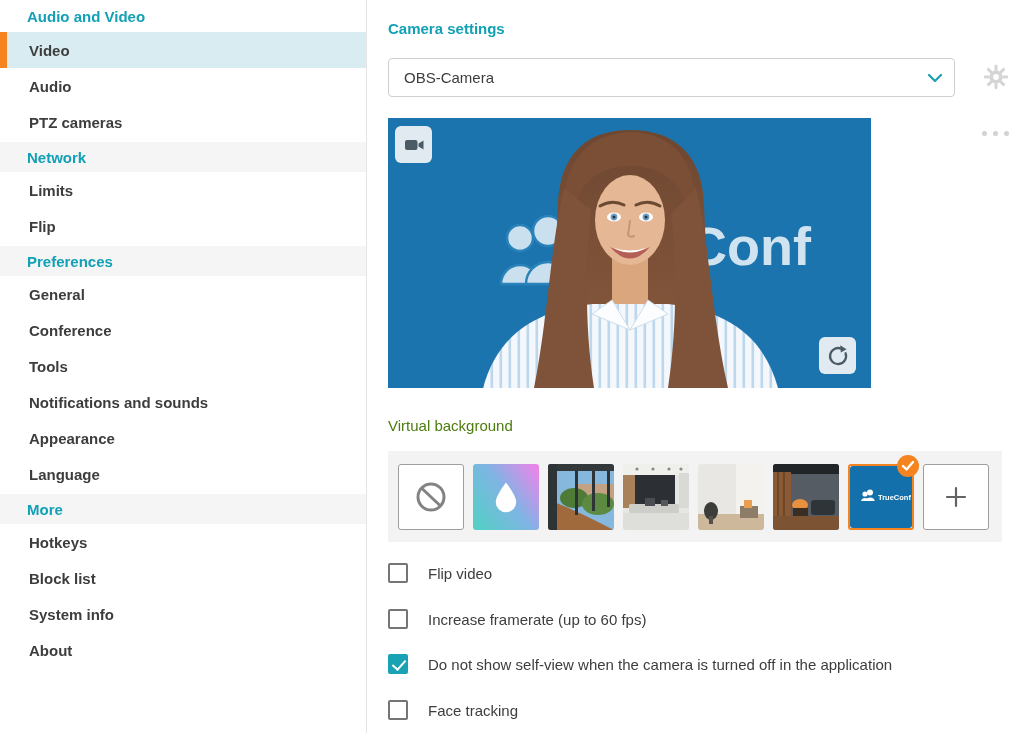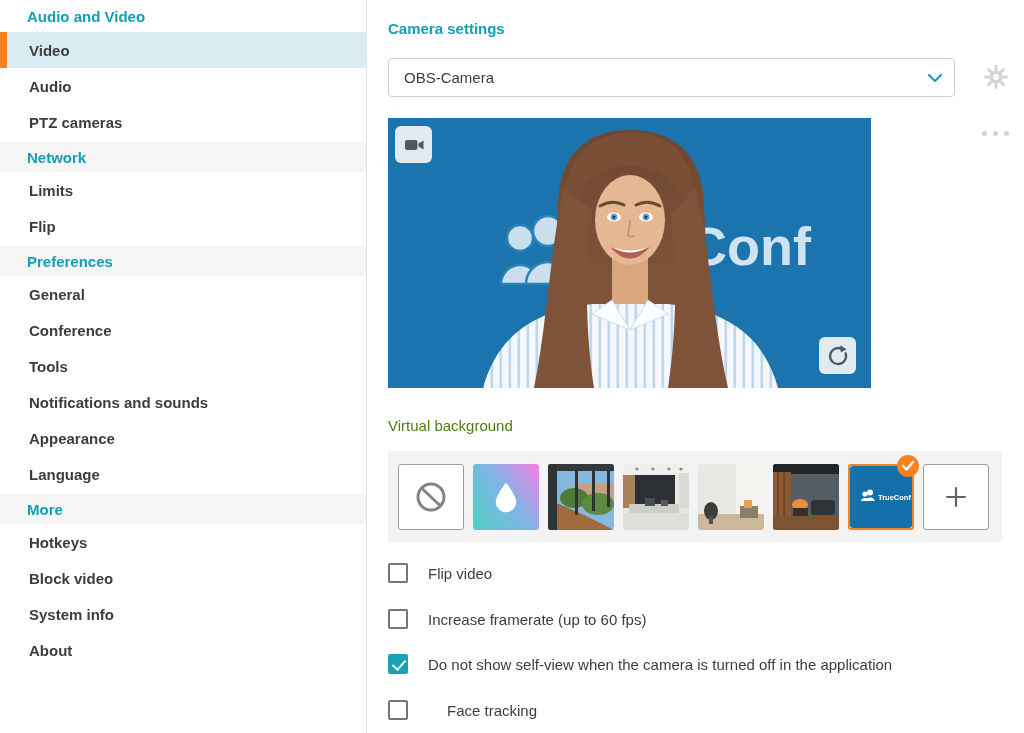--- a/index.html
+++ b/index.html
@@ -92,21 +92,21 @@
     <div class="sec-header">Preferences</div>
     <div class="side-item">General</div>
     <div class="side-item">Conference</div>
     <div class="side-item">Tools</div>
     <div class="side-item">Notifications and sounds</div>
     <div class="side-item">Appearance</div>
     <div class="side-item">Language</div>
 
     <div class="sec-header">More</div>
     <div class="side-item">Hotkeys</div>
-    <div class="side-item">Block video</div>
+    <div class="side-item">Block list</div>
     <div class="side-item">System info</div>
     <div class="side-item">About</div>
   </nav>
 
   <section class="main">
 
     <h1 class="panel-title">Camera settings</h1>
 
     <div class="select">
       <span class="val">OBS-Camera</span>
@@ -311,19 +311,19 @@
       <span class="cb-label">Flip video</span>
     </label>
     <label class="cb-row" style="top:609px;">
       <span class="cb"></span>
       <span class="cb-label">Increase framerate (up to 60 fps)</span>
     </label>
     <label class="cb-row" style="top:654px;">
       <span class="cb checked"></span>
       <span class="cb-label">Do not show self-view when the camera is turned off in the application</span>
     </label>
-    <label class="cb-row" style="top:700px;gap:19px;">
+    <label class="cb-row" style="top:700px;">
       <span class="cb"></span>
       <span class="cb-label">Face tracking</span>
     </label>
 
   </section>
 </div>
 
 </body></html>

